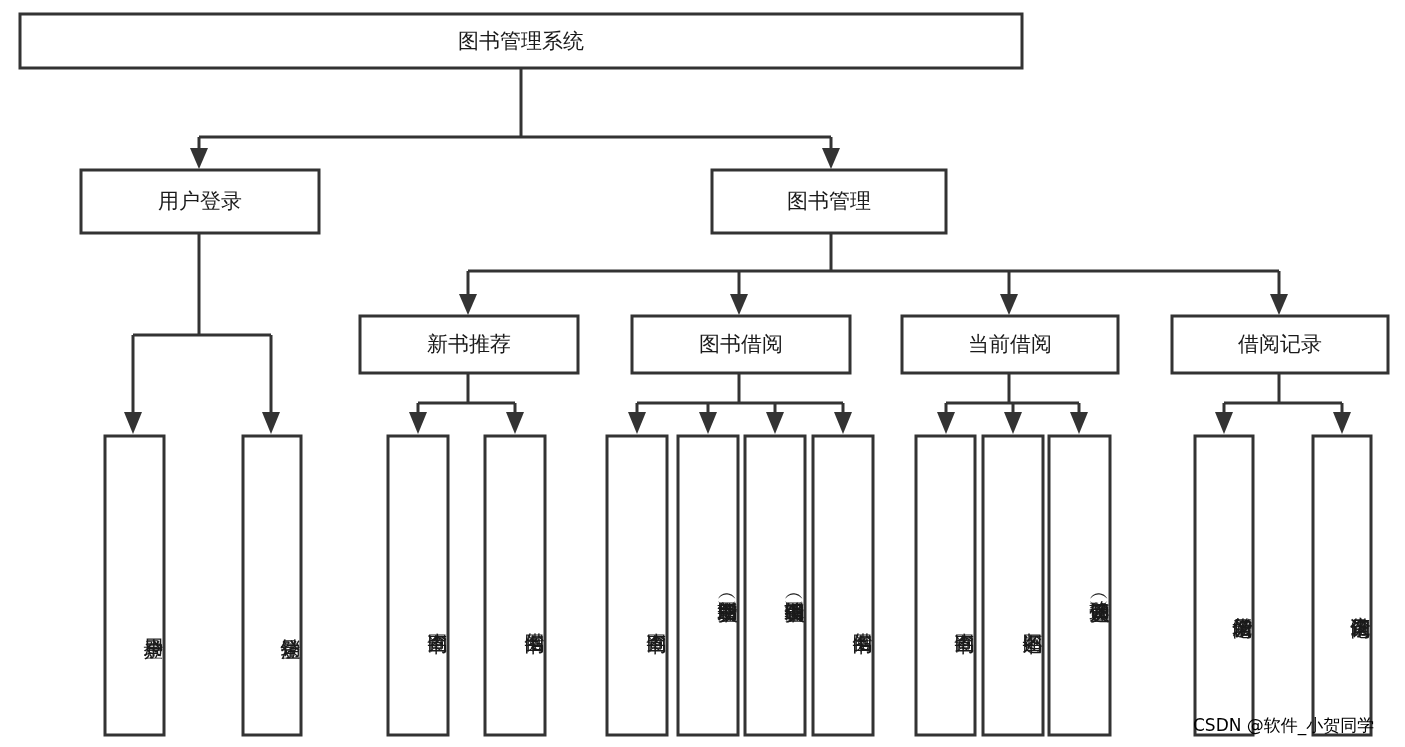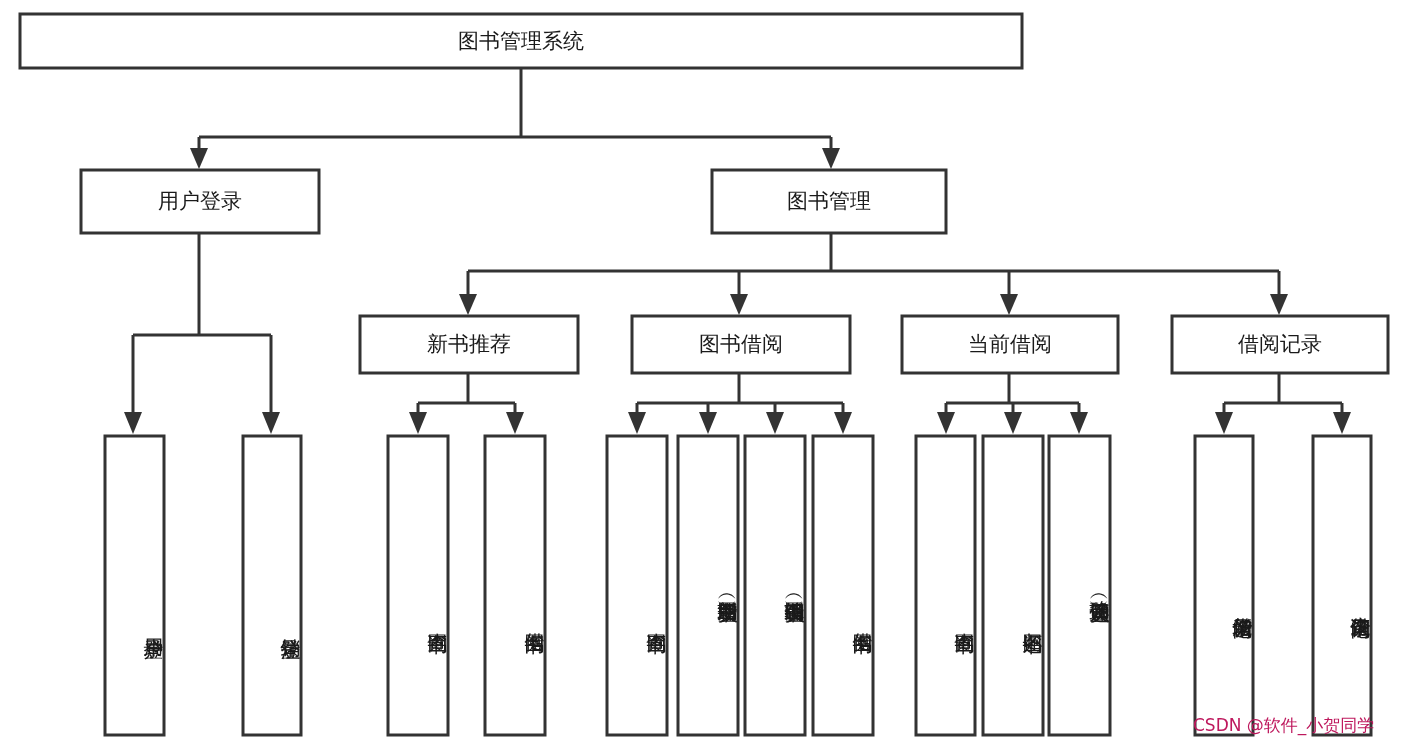--- a/index.html
+++ b/index.html
@@ -61,21 +61,21 @@
     letter-spacing: 0.5px;
     display: flex;
     align-items: flex-start;
     justify-content: center;
     pointer-events: none;
   }
   .watermark {
     position: absolute;
     font-family: "DejaVu Sans", "Liberation Sans", sans-serif;
     font-size: 17px;
-    color: #be185d;
+    color: #000000;
     white-space: nowrap;
     left: 1193px;
     top: 714px;
   }
 </style>
 </head>
 <body>
 
 <div id="diagram-root">
 

